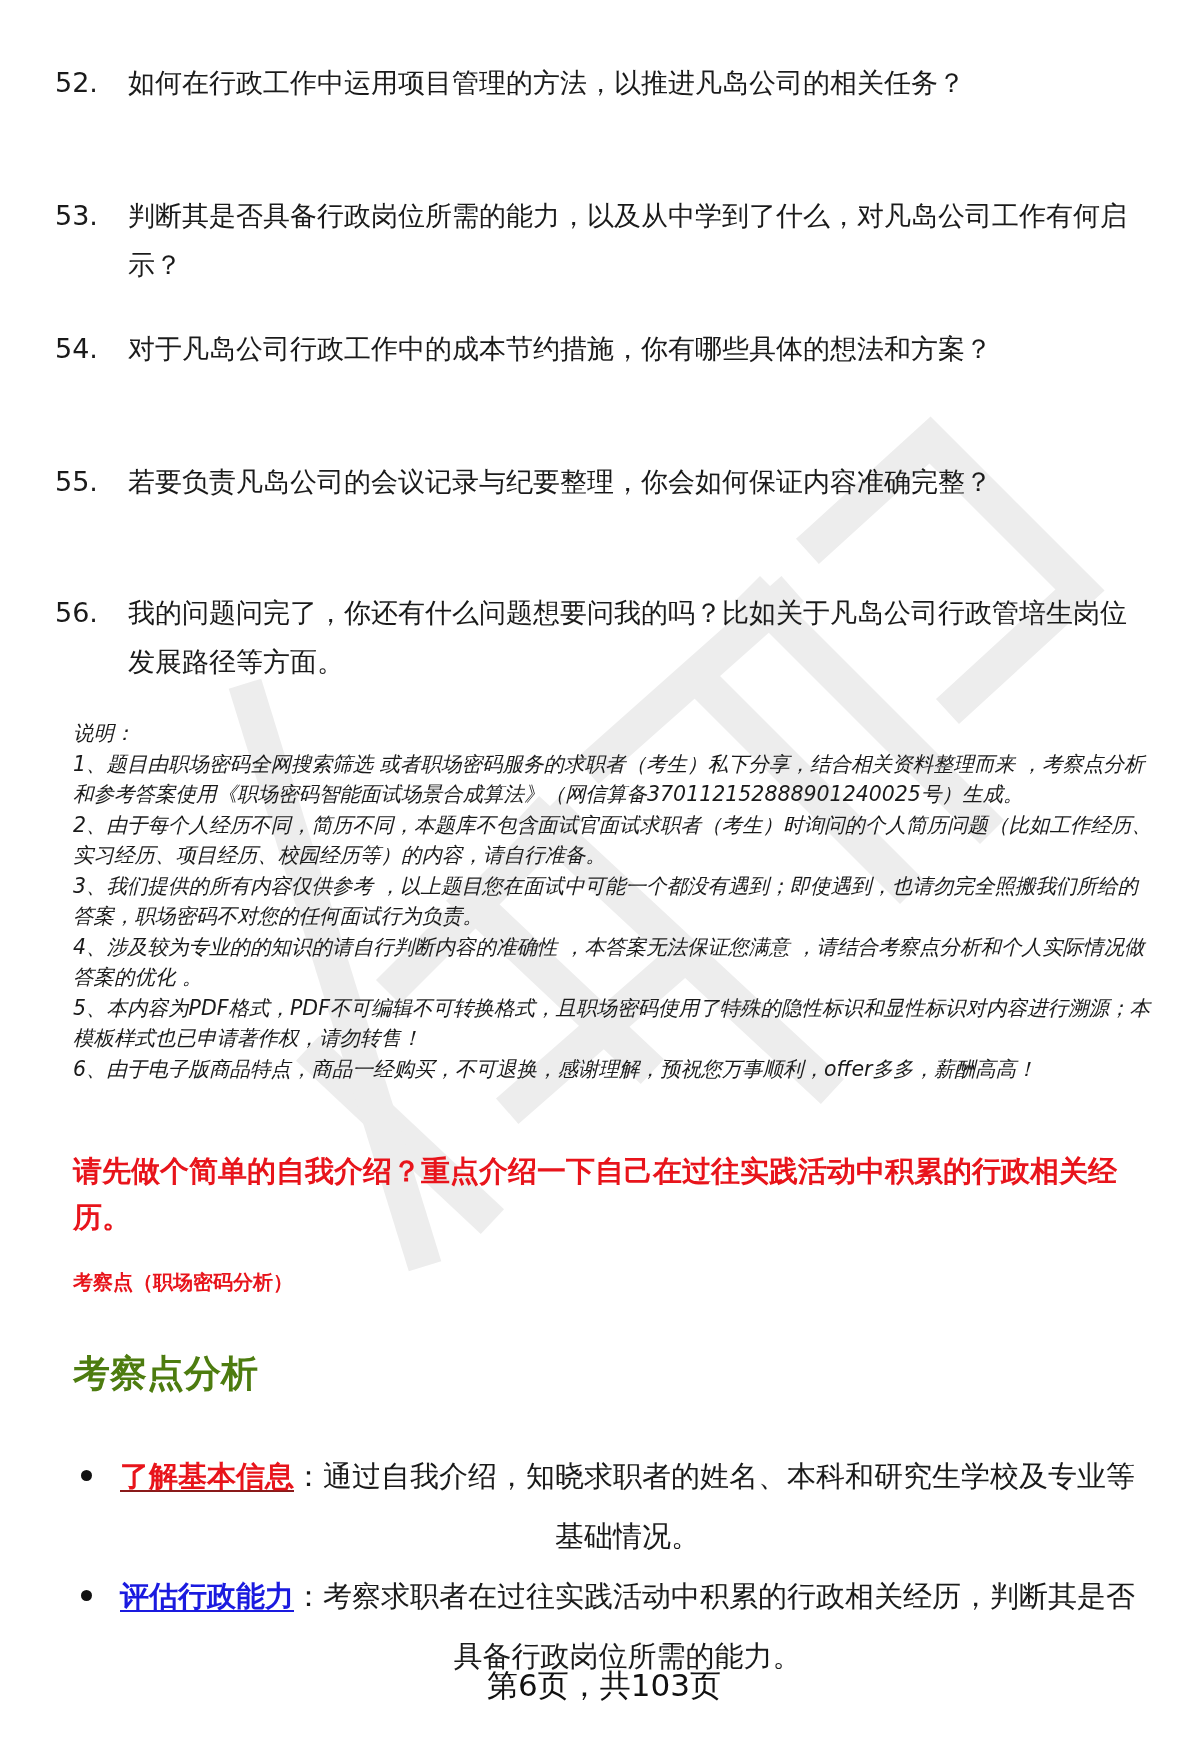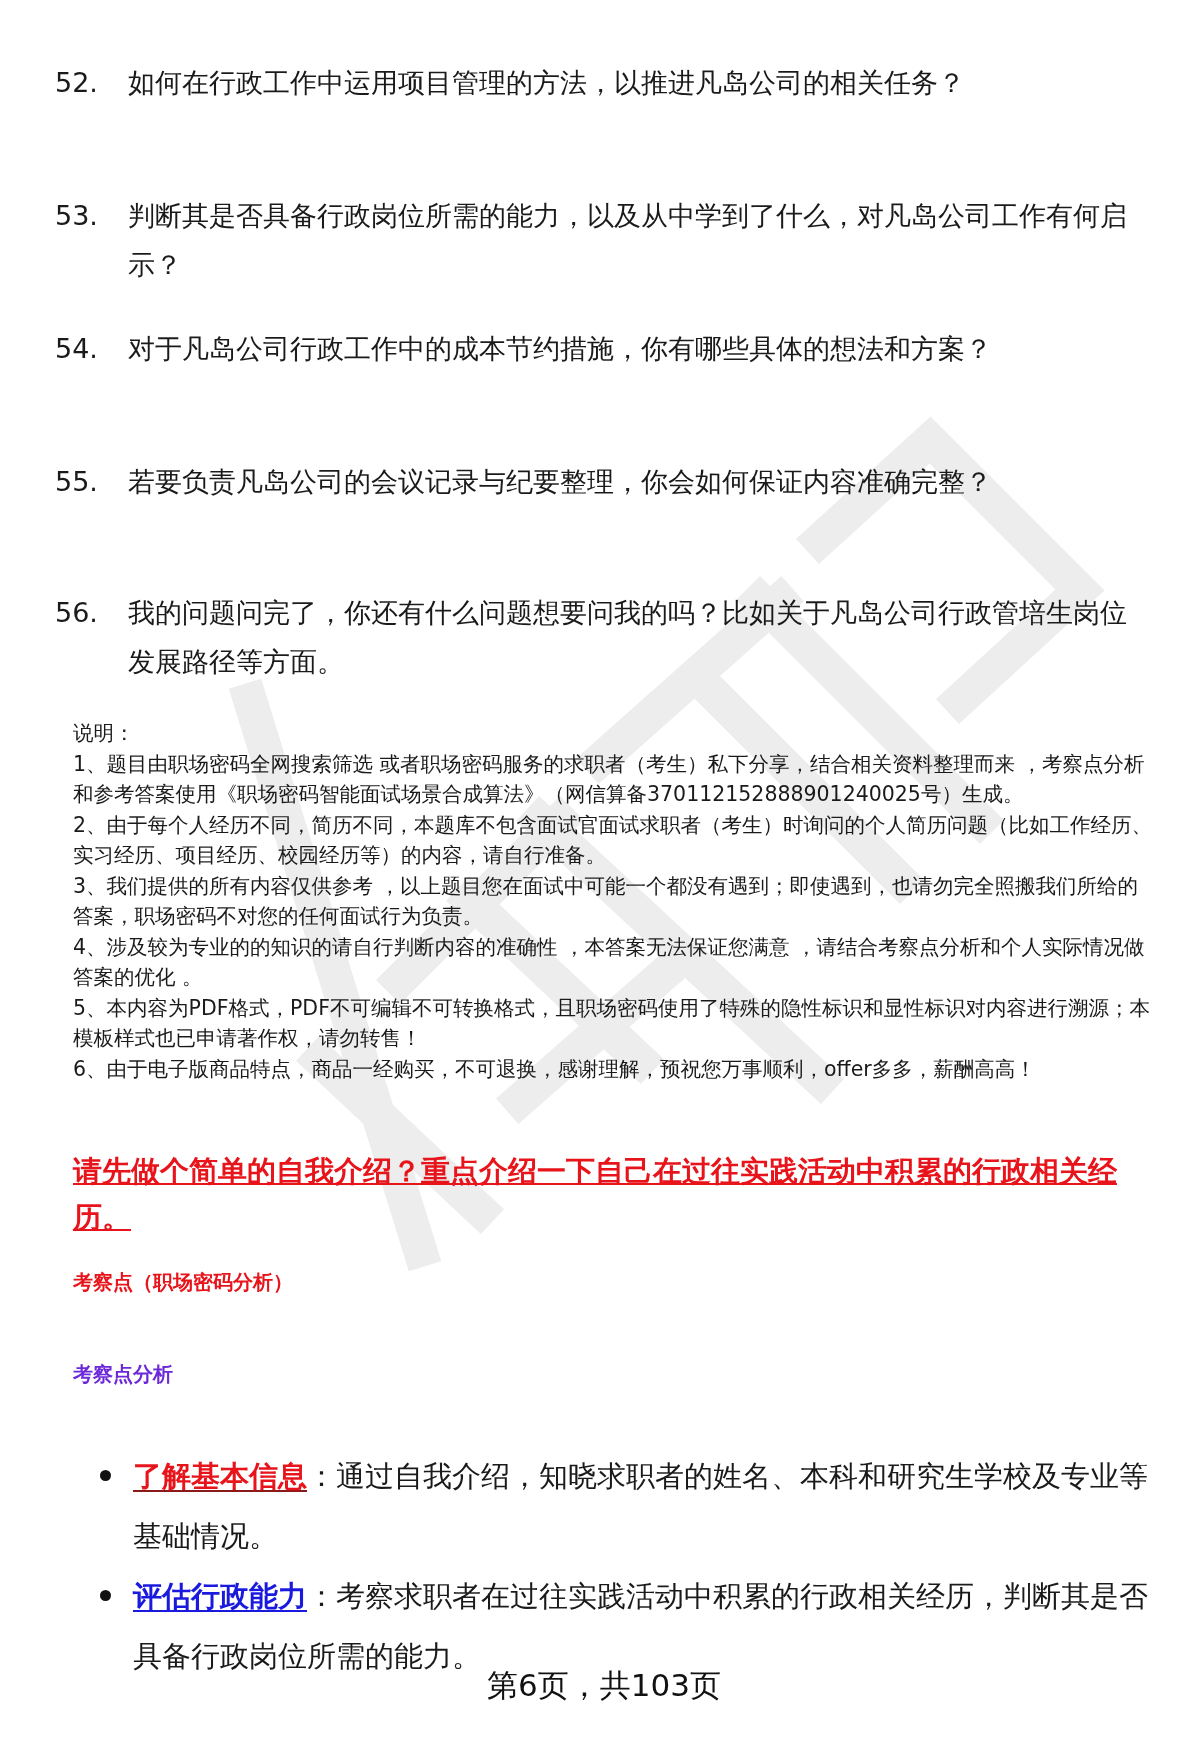--- a/index.html
+++ b/index.html
@@ -15,36 +15,36 @@
   .question {
     position: absolute; left: 55px; width: 1090px;
     font-size: 27px; line-height: 49px; color: #1a1a1a;
   }
   .question .num { position: absolute; left: 0; top: 0; }
   .question .text { display: block; margin-left: 73px; }
   .notes {
     position: absolute; left: 73px; top: 718px; width: 1085px;
     font-size: 20.5px; line-height: 30.5px; color: #1a1a1a;
   }
-  .notes p { margin: 0; }
+  .notes p { margin: 0; font-style: italic; }
   .red-q {
     position: absolute; left: 73px; top: 1148px; width: 1080px;
-    font-size: 29px; line-height: 46px; font-weight: bold; color: #e8141b; text-decoration: underline;
+    font-size: 29px; line-height: 46px; font-weight: bold; color: #e8141b;
   }
   .red-sub {
     position: absolute; left: 73px; top: 1262px;
     font-size: 20px; line-height: 40px; font-weight: bold; color: #e8141b;
   }
   .section-title {
     position: absolute; left: 73px; top: 1352px;
-    font-size: 20px; line-height: 44px; font-weight: bold; color: #6d28d9;
+    font-size: 37px; line-height: 44px; font-weight: bold; color: #4d7c0f;
   }
   .bullets {
-    position: absolute; left: 100px; top: 1446px; width: 1060px;
-    margin: 0; padding: 0; list-style: none;
+    position: absolute; left: 81px; top: 1446px; width: 1060px;
+    margin: 0; padding: 0; list-style: none; text-align: center;
   }
   .bullets li {
     position: relative; padding-left: 33px;
     font-size: 29px; line-height: 60px; color: #1a1a1a; margin-bottom: 0px;
   }
   .bullets li .dot {
     position: absolute; left: 0; top: 24px; width: 11px; height: 11px;
     border-radius: 50%; background: #111111;
   }
   .kw { font-weight: bold; text-decoration: underline; text-underline-offset: 4px; text-decoration-thickness: 2px; }

